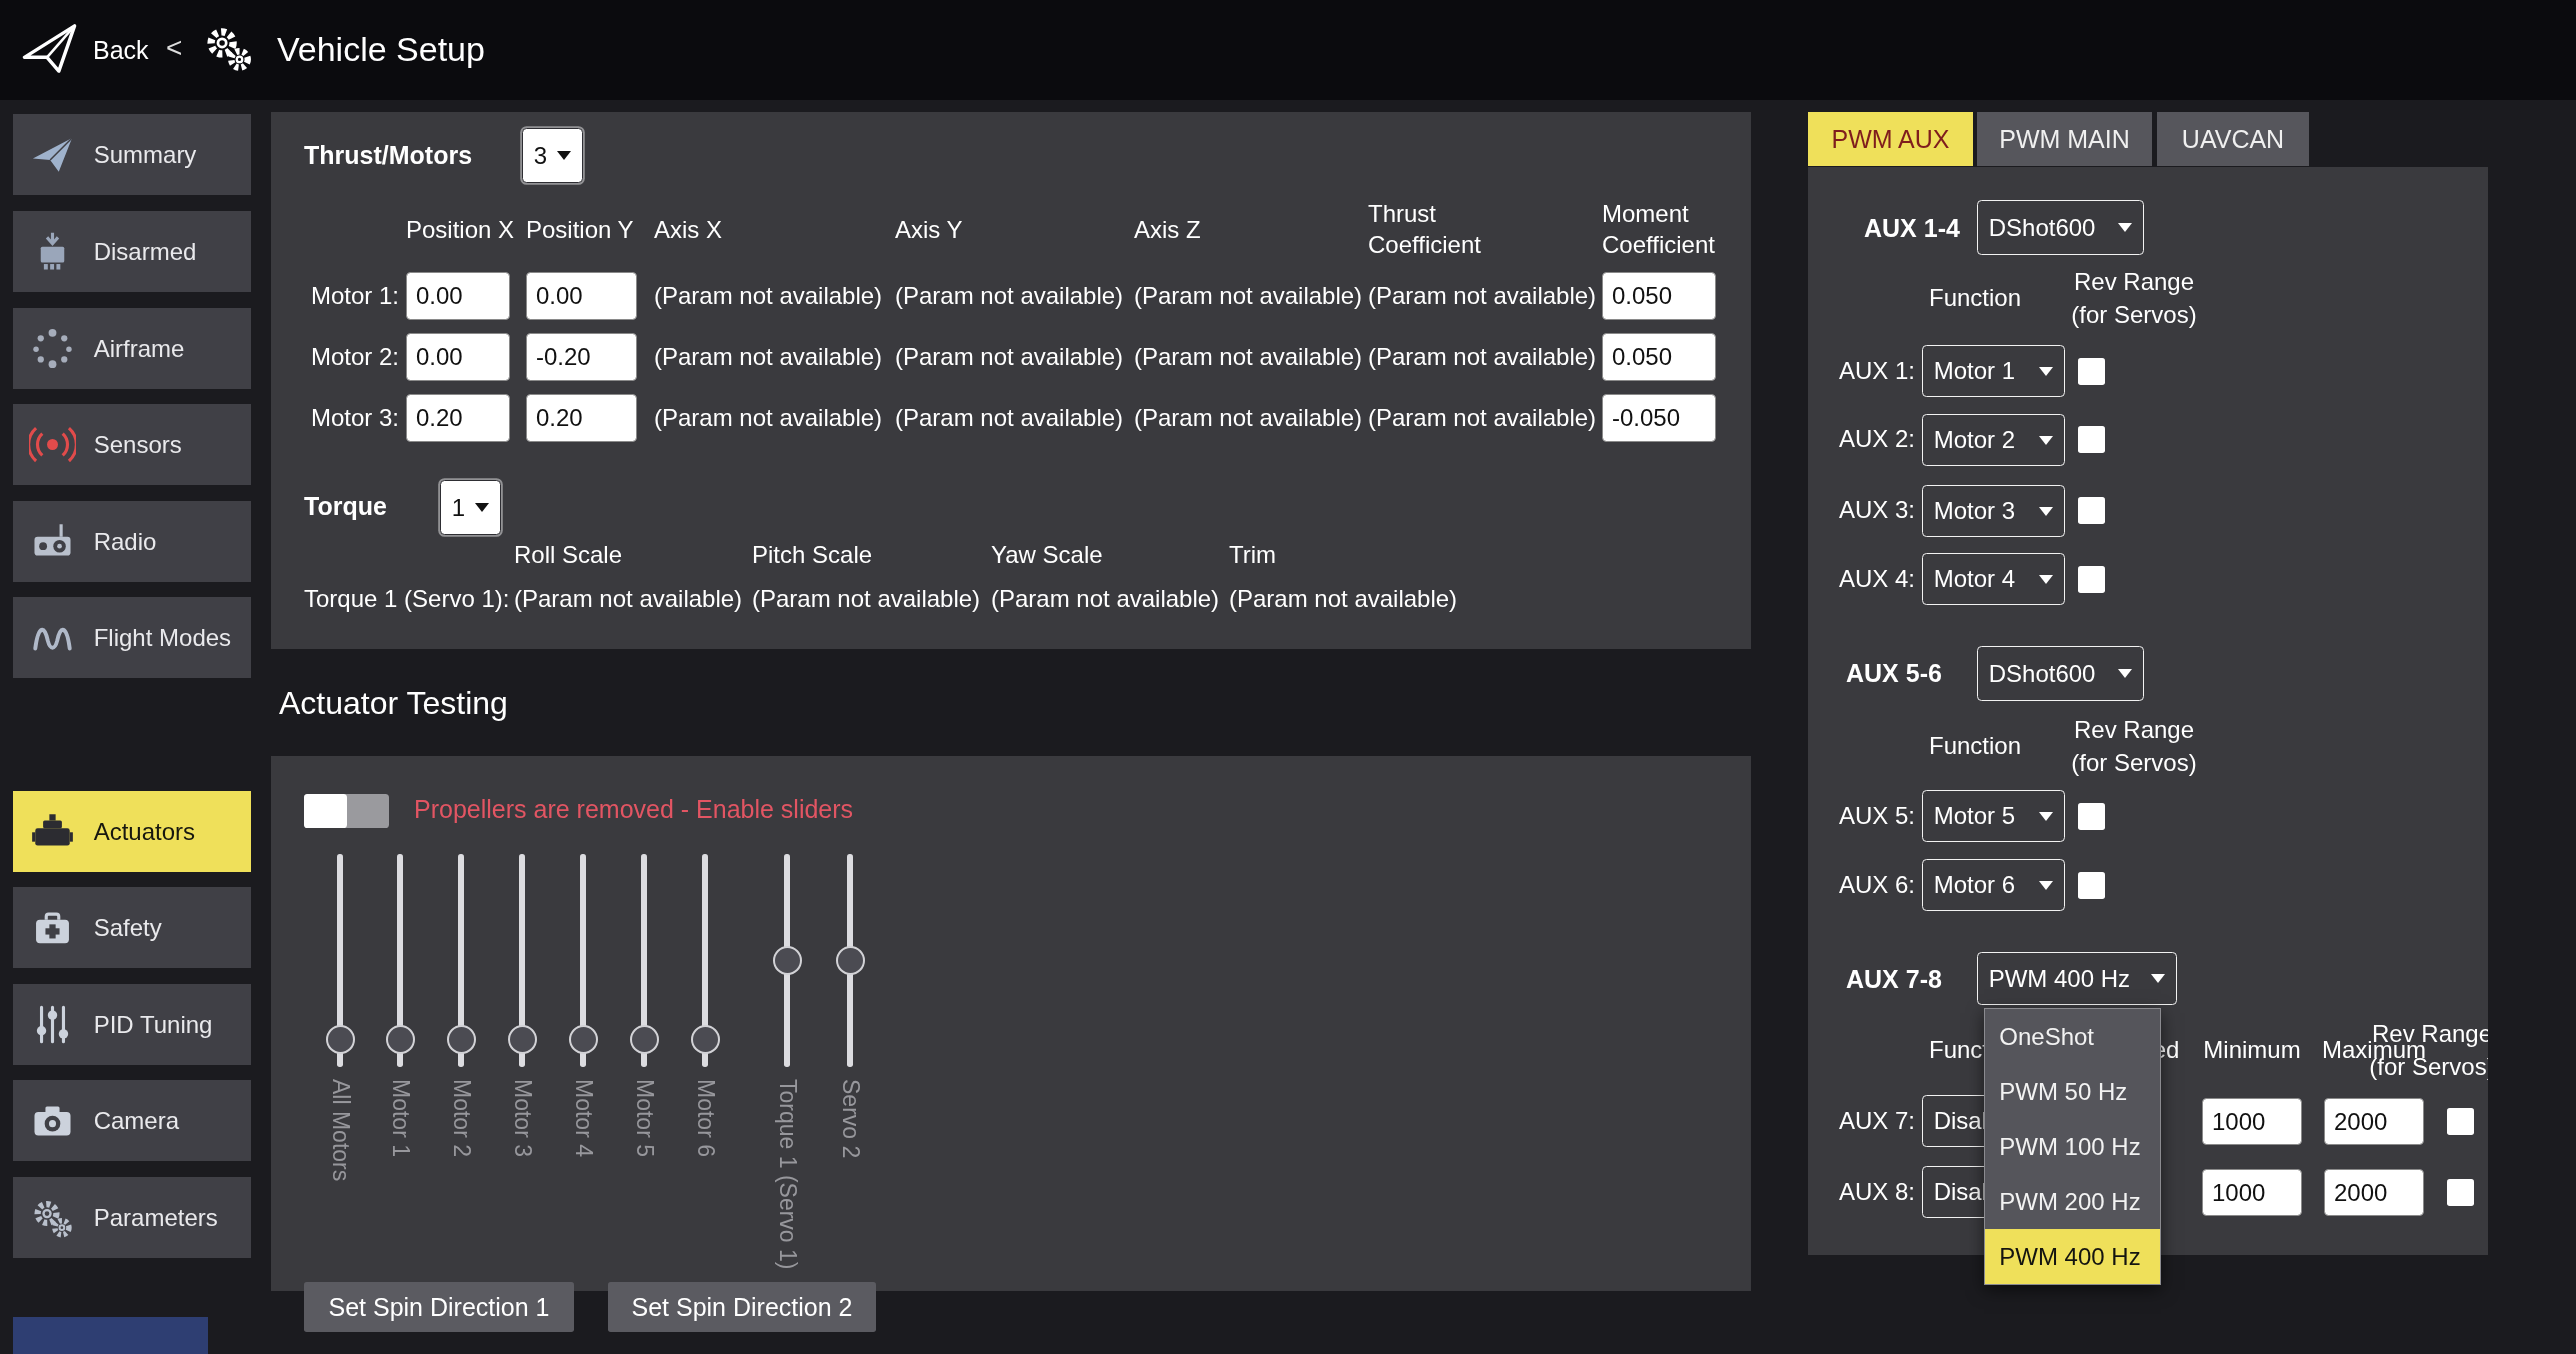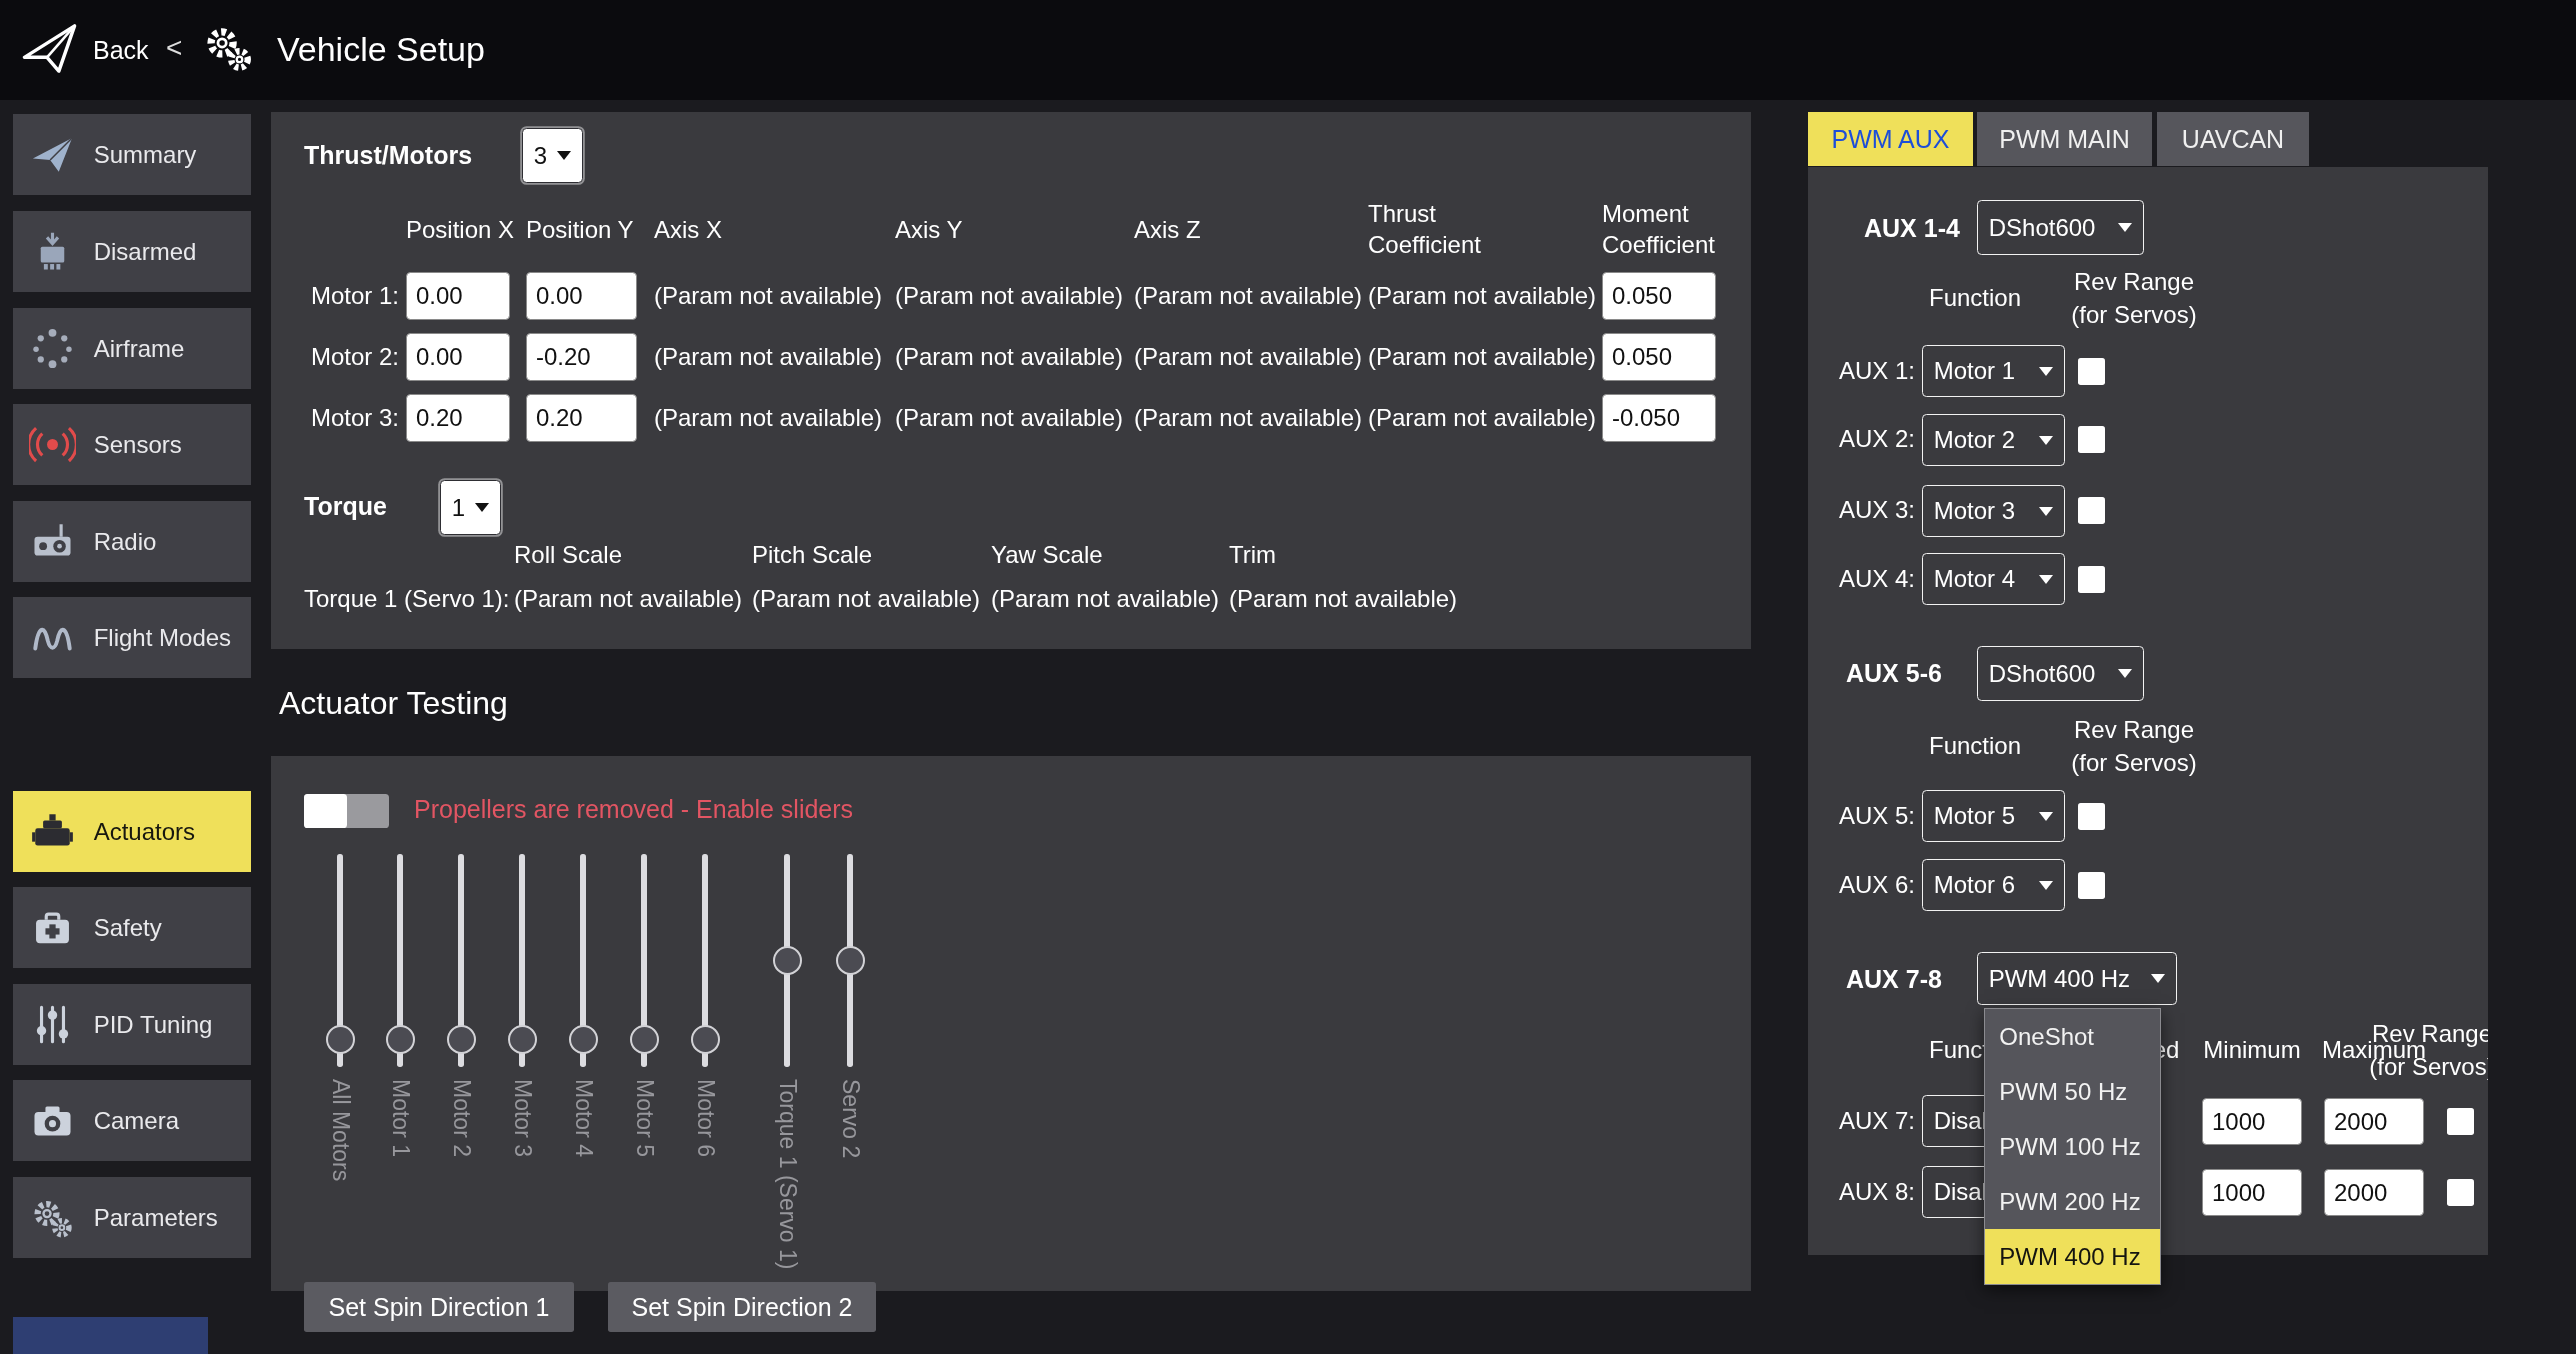--- a/index.html
+++ b/index.html
@@ -64,21 +64,21 @@
                  background:#4b4b52;border:2.7px solid #d2d2d6;cursor:grab;}
   .vslider .vlabel{position:absolute;top:225px;left:50%;transform:translateX(-50%);
                    writing-mode:vertical-rl;font-size:23px;color:#97979c;white-space:nowrap;}
 
   .spinbtn{position:absolute;background:#5b5b61;color:#fff;font-size:25px;display:flex;
            align-items:center;justify-content:center;border-radius:2.7px;cursor:pointer;white-space:nowrap;}
 
   
   .tab{position:absolute;top:112px;height:54px;background:var(--tabbg);color:#f0f0f0;font-size:25px;
        display:flex;align-items:center;justify-content:center;cursor:pointer;}
-  .tab.active{background:var(--yellow);color:#1d4ed8;}
+  .tab.active{background:var(--yellow);color:#7f1d1d;}
 
   
   .menu{position:absolute;left:1984px;top:1008px;width:177px;background:#55555b;
         border:0.9px solid #8b8b90;box-shadow:0 5.4px 16px rgba(0,0,0,0.55);z-index:10;}
   .menu-item{height:55px;display:flex;align-items:center;padding-left:14.3px;font-size:24px;
              color:#f2f2f2;cursor:pointer;white-space:nowrap;}
   .menu-item.selected{background:var(--yellow);color:#141410;}
 </style>
 </head>
 <body>

